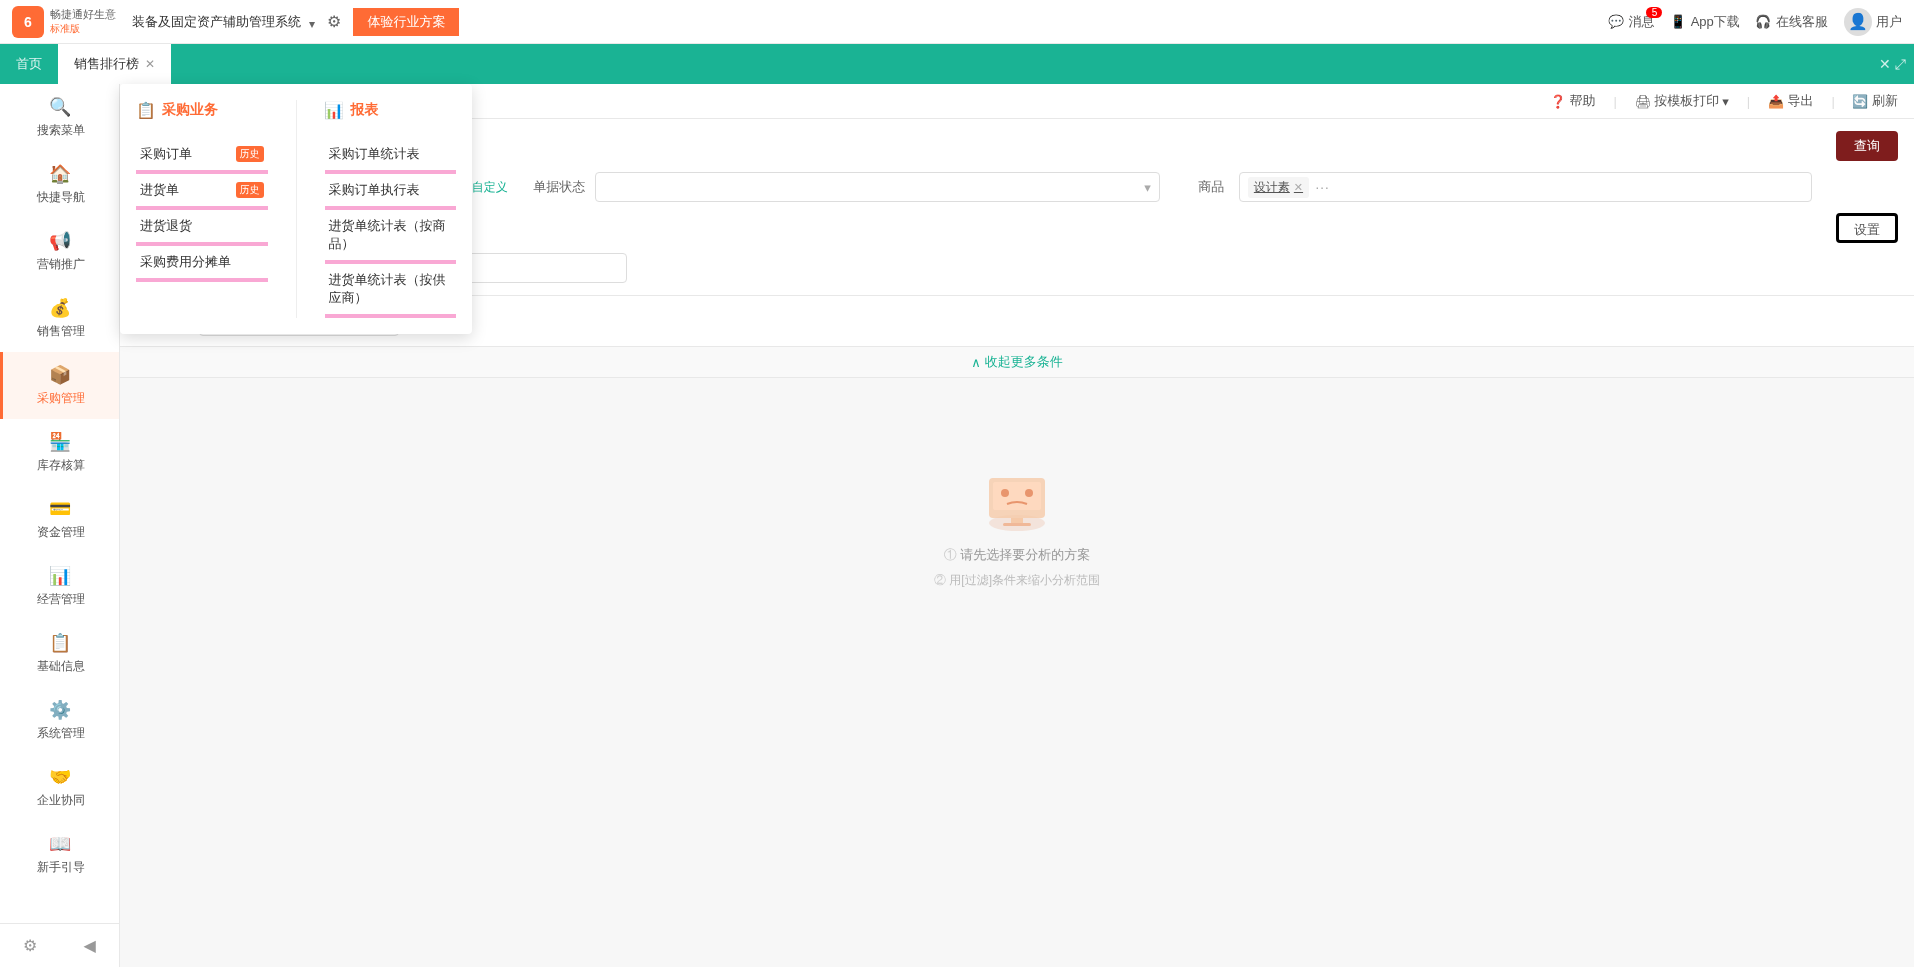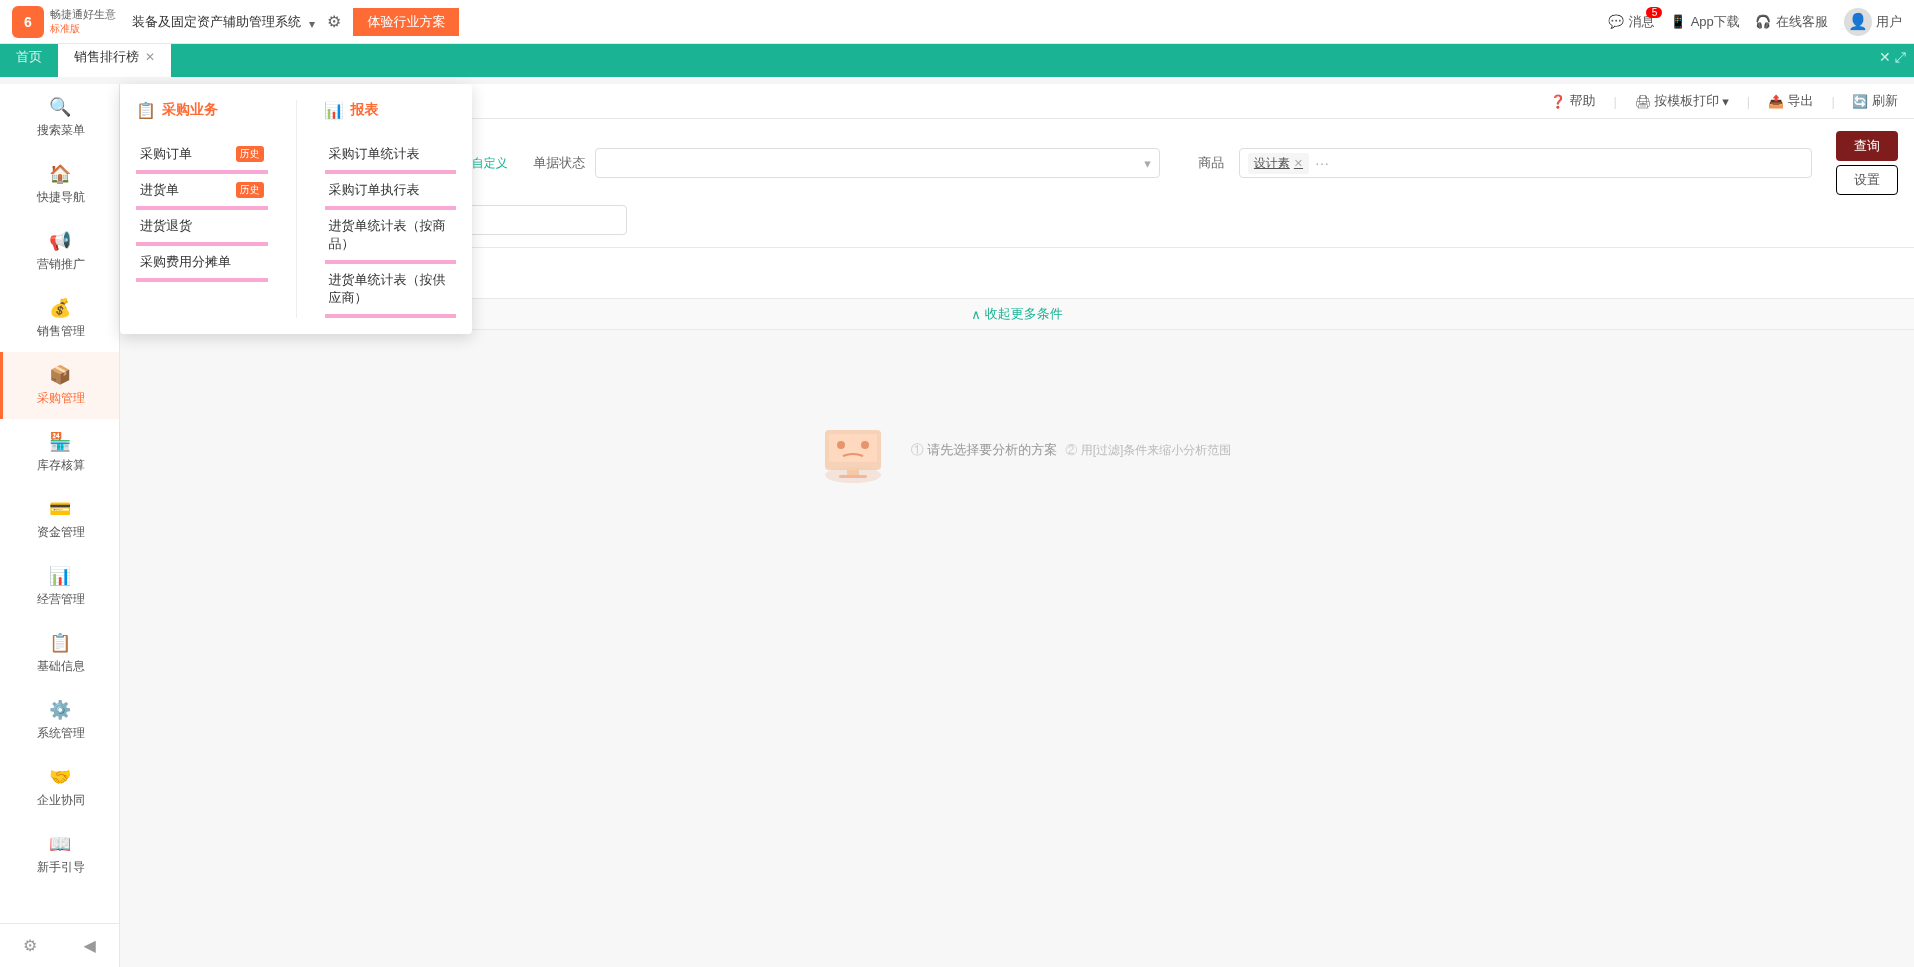--- a/index.html
+++ b/index.html
@@ -111,21 +111,21 @@
       font-size: 16px;
     }
 
     
     .tab-bar {
       height: 40px;
       background: #1ab394;
       display: flex;
       align-items: center;
       position: fixed;
-      top: 37px; left: 0; right: 0;
+      top: 44px; left: 0; right: 0;
       z-index: 99;
     }
     .tab-item {
       height: 40px;
       display: flex;
       align-items: center;
       padding: 0 16px;
       cursor: pointer;
       font-size: 13px;
       color: rgba(255,255,255,0.85);
@@ -224,32 +224,33 @@
       border: none;
       border-radius: 4px;
       padding: 5px 18px;
       cursor: pointer;
       font-size: 13px;
       height: 30px;
     }
     .btn-settings {
       background: #fff;
       color: #555;
-      border: 1px solid #000000;
+      border: 3px solid #000000;
       border-radius: 4px;
       padding: 5px 12px;
       cursor: pointer;
       font-size: 13px;
       height: 30px;
+      margin-top: 48px;
     }
 
     
     .empty-state {
       display: flex;
-      flex-direction: row;
+      flex-direction: column;
       align-items: center;
       justify-content: center;
       padding: 80px 0;
       color: #aaa;
       gap: 8px;
     }
     .empty-icon {
       width: 100px;
       height: 80px;
       position: relative;

